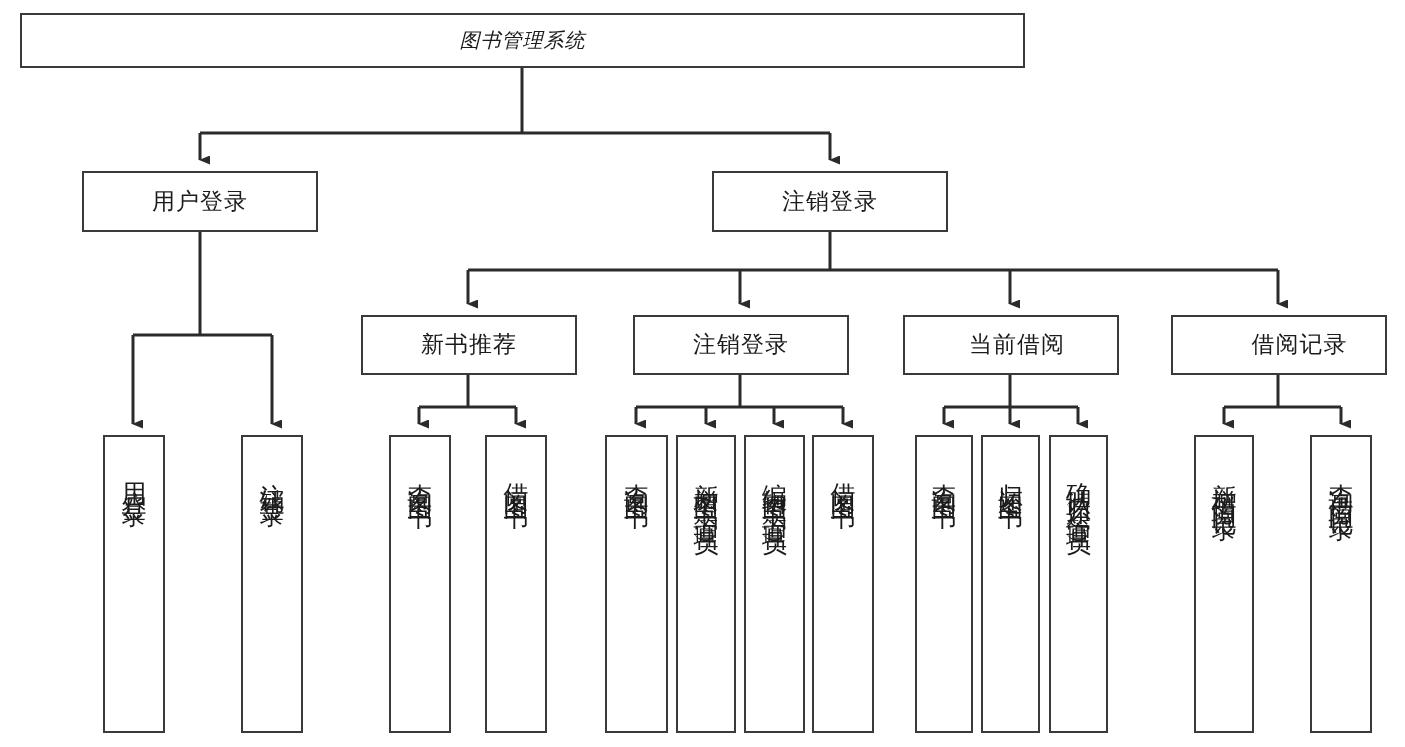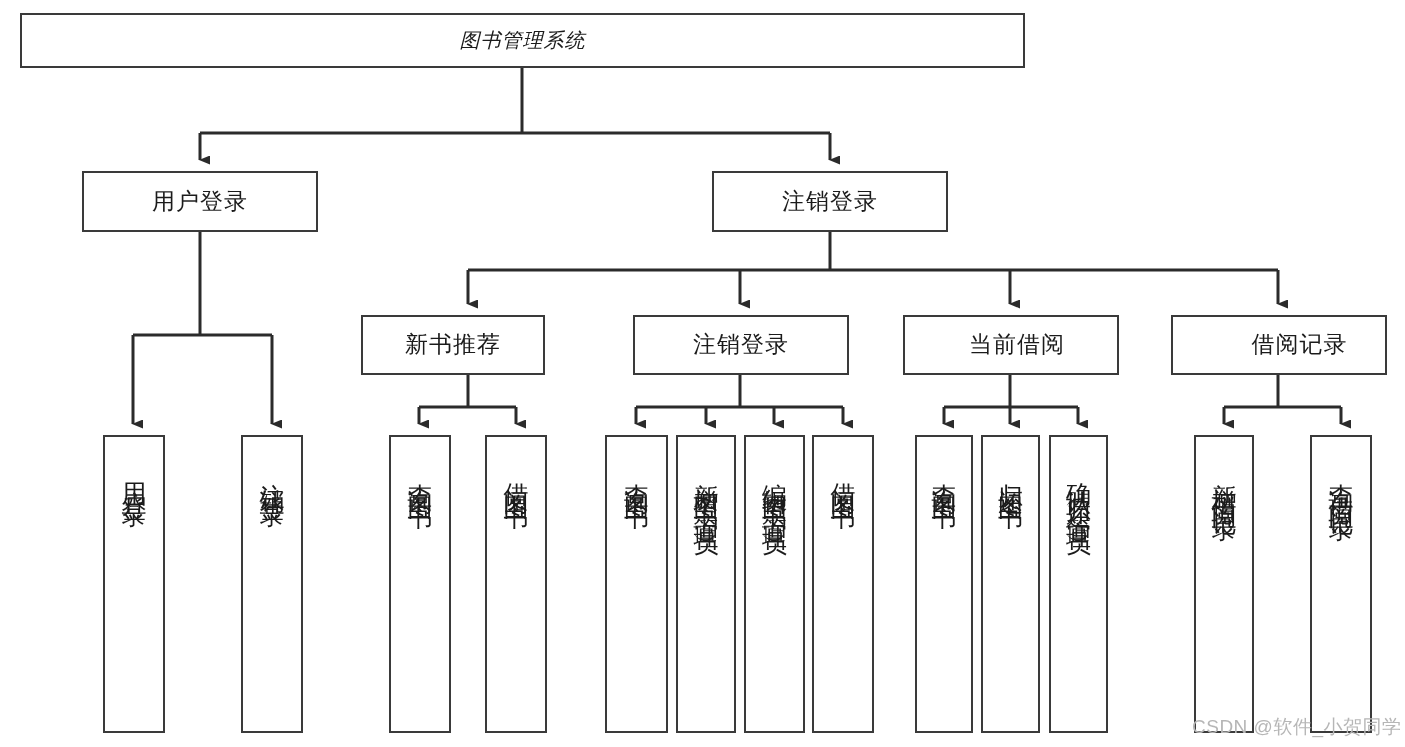--- a/index.html
+++ b/index.html
@@ -128,21 +128,21 @@
   <div id="nodes">
       <div class="node h root" style="left: 20px; top: 13px; width: 1005px; height: 55px;">
         <span class="lbl">图书管理系统</span>
       </div>
       <div class="node h" style="left: 82px; top: 171px; width: 236px; height: 61px;">
         <span class="lbl">用户登录</span>
       </div>
       <div class="node h" style="left: 712px; top: 171px; width: 236px; height: 61px;">
         <span class="lbl">注销登录</span>
       </div>
-      <div class="node h" style="left: 361px; top: 315px; width: 184px; height: 60px;">
+      <div class="node h" style="left: 361px; top: 315px; width: 216px; height: 60px;">
         <span class="lbl">新书推荐</span>
       </div>
       <div class="node h" style="left: 633px; top: 315px; width: 216px; height: 60px;">
         <span class="lbl">注销登录</span>
       </div>
       <div class="node h" style="left: 903px; top: 315px; width: 216px; height: 60px; padding-left: 12px;">
         <span class="lbl">当前借阅</span>
       </div>
       <div class="node h" style="left: 1171px; top: 315px; width: 216px; height: 60px; padding-left: 41px;">
         <span class="lbl">借阅记录</span>
@@ -181,15 +181,14 @@
         <span class="lbl">确认归还（管理员）</span>
       </div>
       <div class="node v" style="left: 1194px; top: 435px; width: 60px; height: 298px;">
         <span class="lbl">新增借阅记录</span>
       </div>
       <div class="node v" style="left: 1310px; top: 435px; width: 62px; height: 298px;">
         <span class="lbl">查询借阅记录</span>
       </div>
     </div>
 
-  <div class="watermark" style="left: 1192px; top: 714px;">CSDN @软件_小贺同学</div>
 
 </div>
 
 </body></html>

